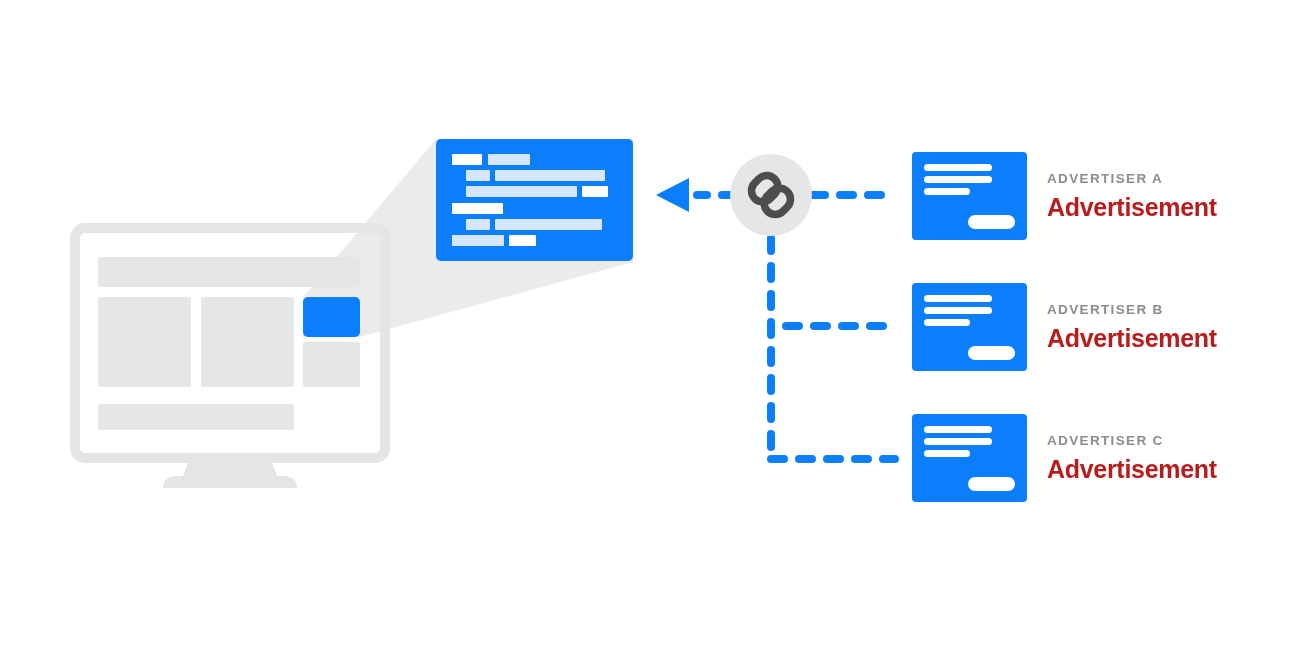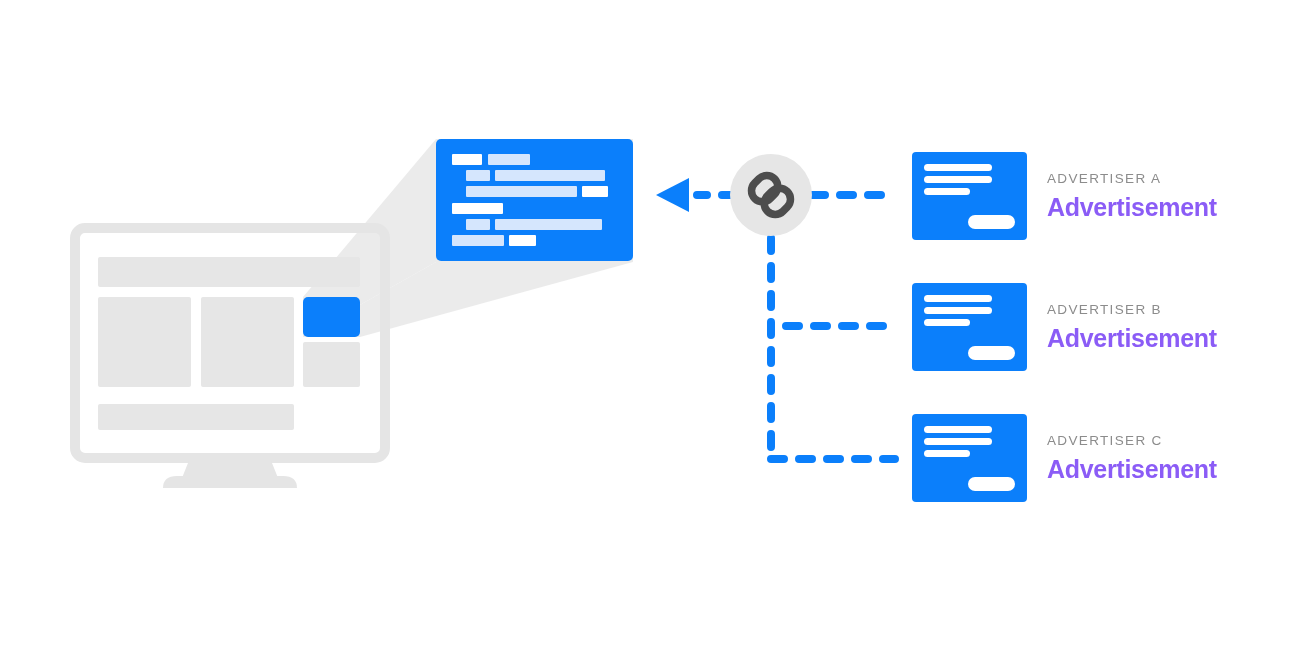--- a/index.html
+++ b/index.html
@@ -89,31 +89,31 @@
     border-radius: 7px;
   }
   .adv-text {
     position: absolute;
     left: 135px;
     top: 20px;
     white-space: nowrap;
   }
   .adv-eyebrow {
     font-size: 13.5px;
-    font-weight: normal;
+    font-weight: bold;
     letter-spacing: 1.35px;
     color: #8c8c8c;
     line-height: 1;
   }
   .adv-headline {
     margin-top: 8px;
     font-size: 25px;
     font-weight: bold;
     letter-spacing: -0.3px;
-    color: #8b5cf6;
+    color: #b91c1c;
     line-height: 1.05;
   }
 </style>
 </head>
 <body>
 
 <div id="canvas">
 
   <svg id="svg-layer" class="layer" viewBox="0 0 1313 646" xmlns="http://www.w3.org/2000/svg">
 

